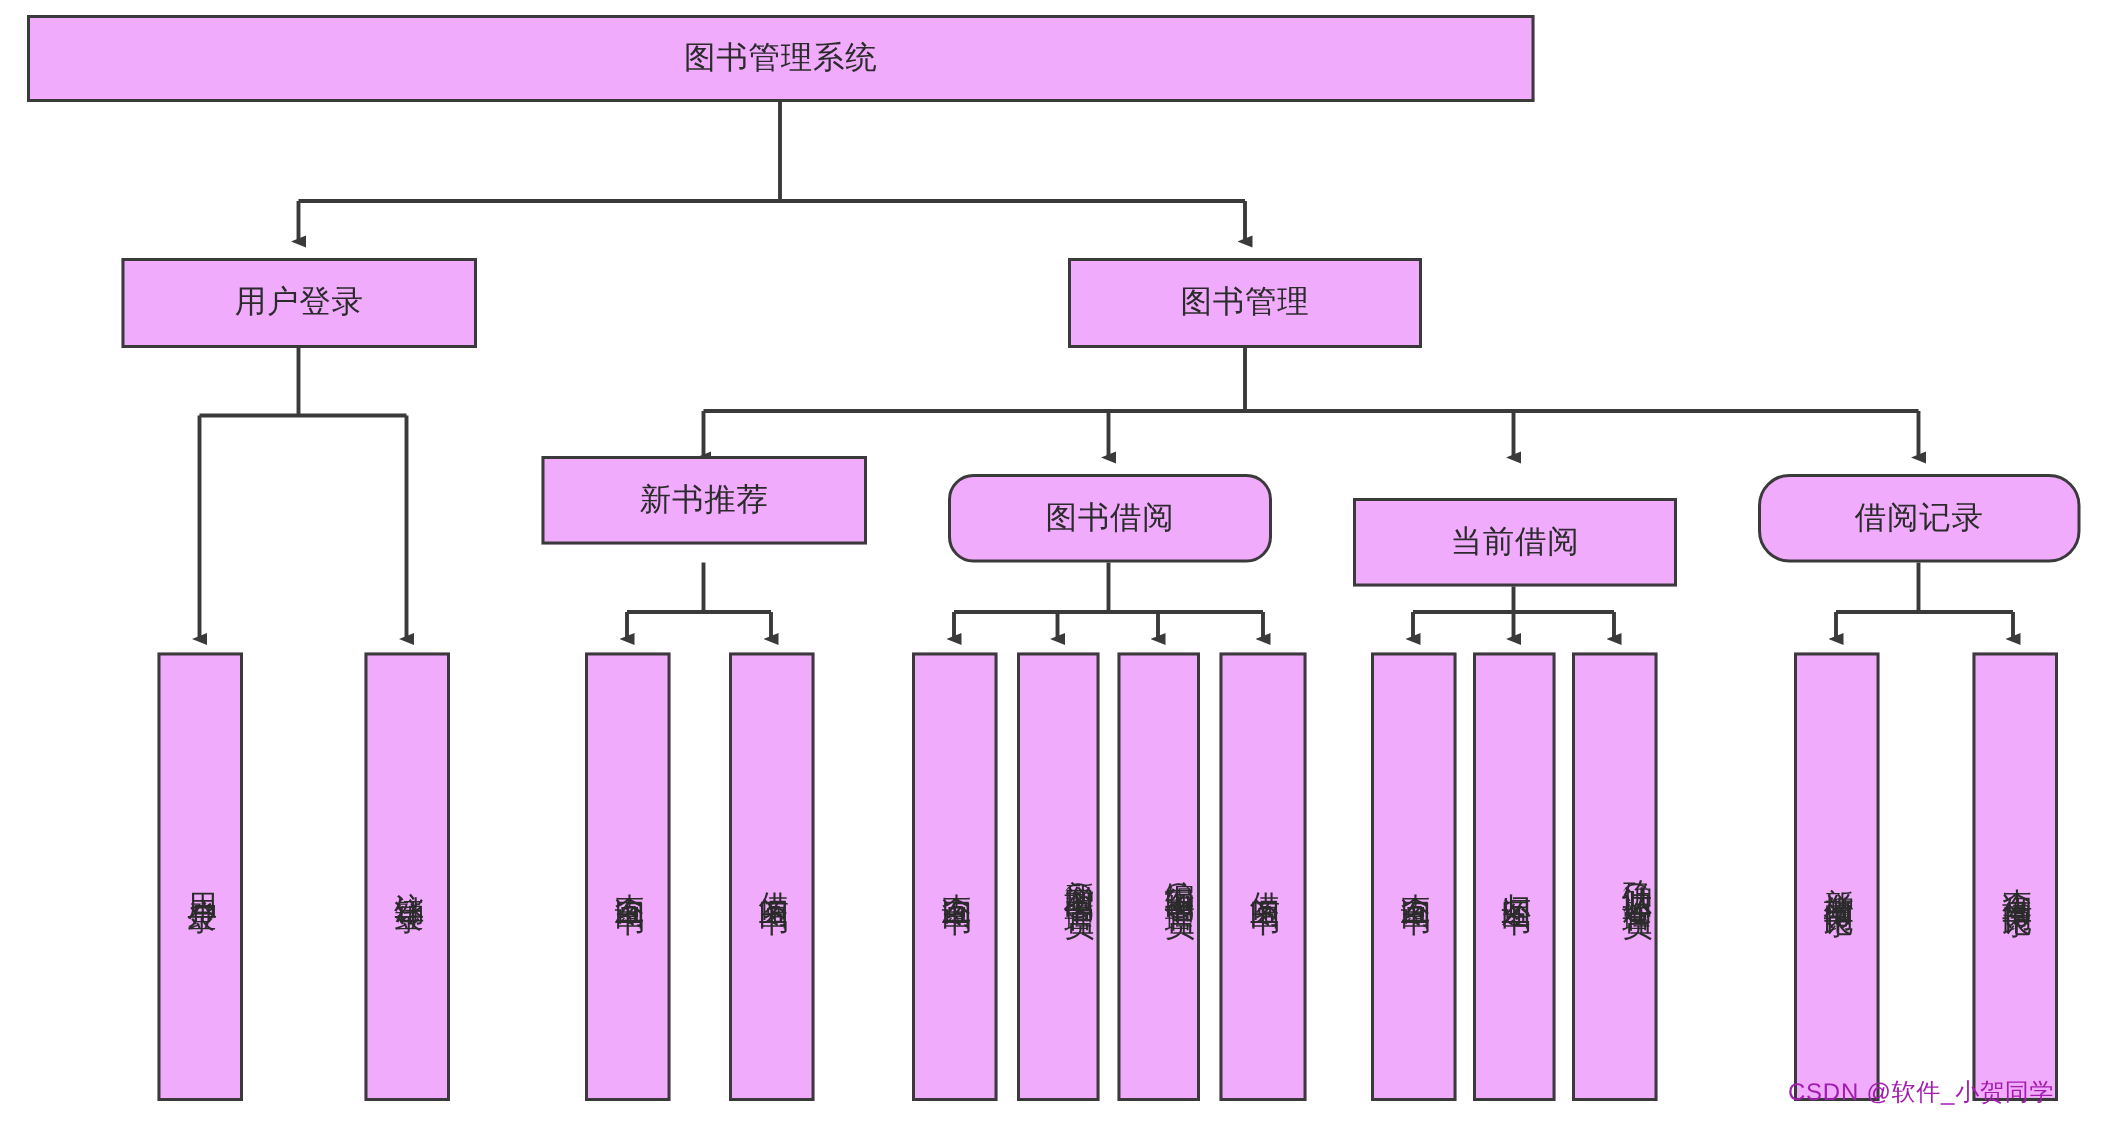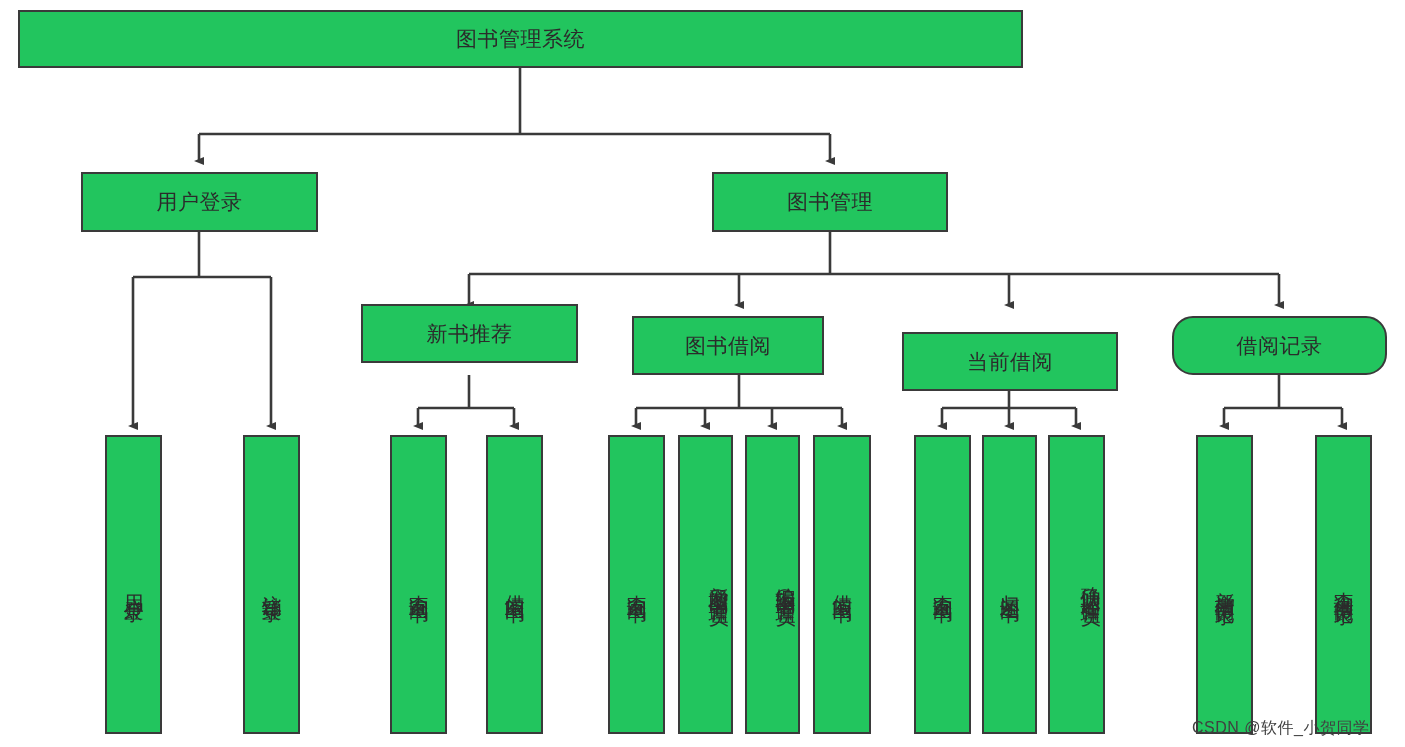--- a/index.html
+++ b/index.html
@@ -24,21 +24,21 @@
     left: 0;
     top: 0;
     width: 1405px;
     height: 747px;
     pointer-events: none;
   }
   .node {
     position: absolute;
     box-sizing: border-box;
     border: 2px solid #3a3a3a;
-    background: #22c55e;
+    background: #f0abfc;
     display: flex;
     align-items: center;
     justify-content: center;
     color: #2b2b2b;
     letter-spacing: 0.5px;
   }
   .node.horiz {
     font-size: 21px;
     line-height: 1.2;
     white-space: nowrap;
@@ -53,21 +53,21 @@
     text-align: center;
   }
   .node.vert.top-align {
     align-items: flex-start;
   }
   .watermark {
     position: absolute;
     left: 1192px;
     top: 718px;
     font-size: 16px;
-    color: #404040;
+    color: #a21caf;
     white-space: nowrap;
     letter-spacing: 0.5px;
   }
 </style>
 </head>
 <body>
 
 <div id="canvas">
 
   <svg id="connectors" viewBox="0 0 1405 747" xmlns="http://www.w3.org/2000/svg">
@@ -127,21 +127,21 @@
   <div class="node horiz" style="left:81px; top:172px; width:237px; height:60px;">
     <span>用户登录</span>
   </div>
   <div class="node horiz" style="left:712px; top:172px; width:236px; height:60px;align-items:center;">
     <span>图书管理</span>
   </div>
 
   <div class="node horiz" style="left:361px; top:304px; width:217px; height:59px;">
     <span>新书推荐</span>
   </div>
-  <div class="node horiz" style="left:632px; top:316px; width:192px; height:59px;">
+  <div class="node horiz" style="left:632px; top:316px; width:216px; height:59px;border-radius:17px;">
     <span>图书借阅</span>
   </div>
   <div class="node horiz" style="left:902px; top:316px; width:216px; height:59px;margin-top:16px;">
     <span>当前借阅</span>
   </div>
   <div class="node horiz" style="left:1172px; top:316px; width:215px; height:59px;border-radius:21px;">
     <span>借阅记录</span>
   </div>
 
   <div class="node vert" style="left:105px; top:435px; width:57px; height:299px;">

